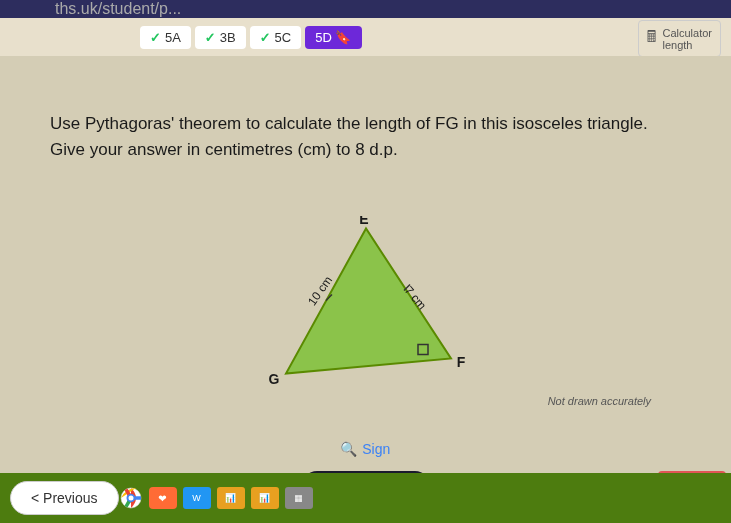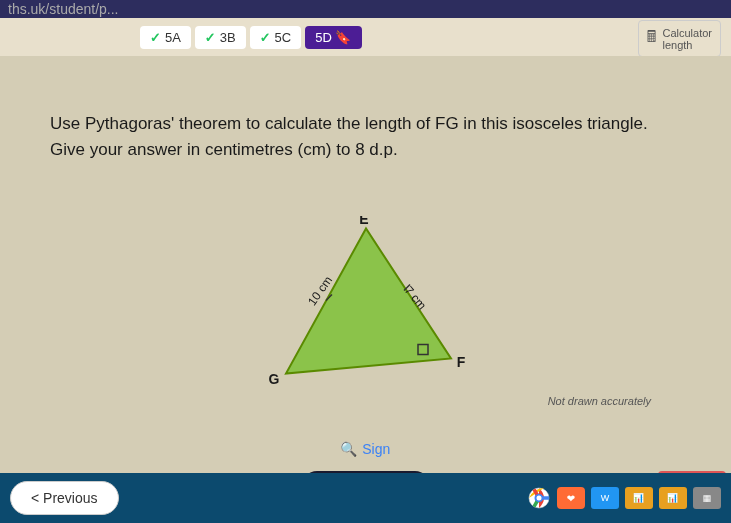--- a/index.html
+++ b/index.html
@@ -20,21 +20,22 @@
       right: 0;
       height: 18px;
       background: #2d2d5e;
       display: flex;
       align-items: center;
       padding: 0 8px;
       gap: 6px;
     }
     .top-bar-text {
       color: #aaa;
-      font-size: 14px;
+      font-size: 16px;
+      margin-left: 47px;
     }
 
     
     .progress-tabs {
       position: absolute;
       top: 18px;
       left: 0;
       right: 0;
       background: #e8e0cc;
       height: 38px;
@@ -52,21 +53,21 @@
       border-radius: 4px;
       padding: 4px 10px;
       font-size: 13px;
       color: #333;
     }
     .tab-item .check {
       color: #22c55e;
       font-weight: bold;
     }
     .tab-item.current {
-      background: #4c1d95;
+      background: #6d28d9;
       color: #fff;
     }
 
     .calculator-box {
       position: absolute;
       top: 20px;
       right: 10px;
       background: #e8e0cc;
       border: 1px solid #ccc;
       border-radius: 4px;
@@ -183,24 +184,23 @@
       cursor: pointer;
     }
 
     
     .bottom-bar {
       position: absolute;
       bottom: 0;
       left: 0;
       right: 0;
       height: 50px;
-      background: #0c4a6e;
-      display: flex;
-      align-items: center;
-      justify-content: space-between;
+      background: #4d7c0f;
+      display: flex;
+      align-items: center;
       padding: 0 10px;
     }
 
     .prev-btn {
       background: #fff;
       border: 1px solid #ccc;
       border-radius: 20px;
       padding: 8px 20px;
       font-size: 14px;
       cursor: pointer;

